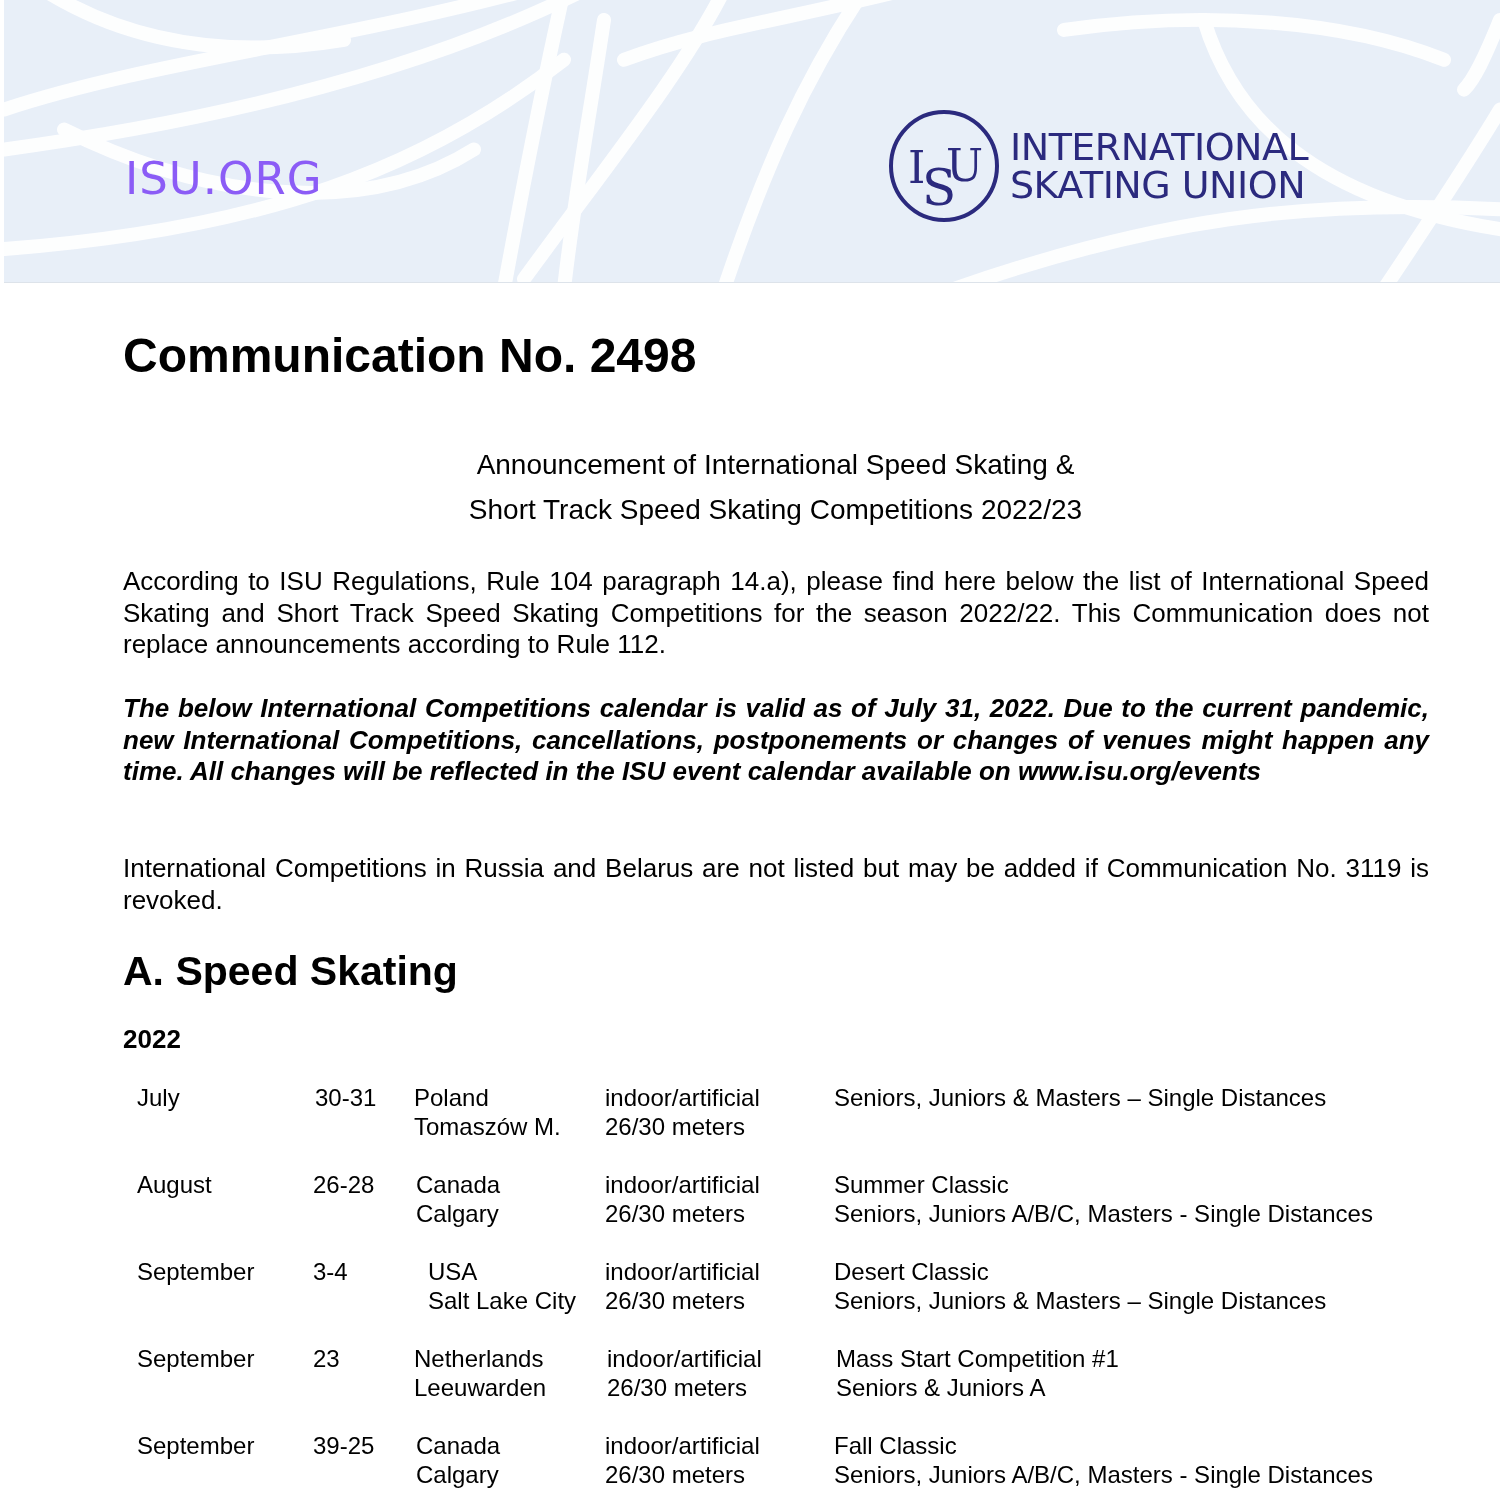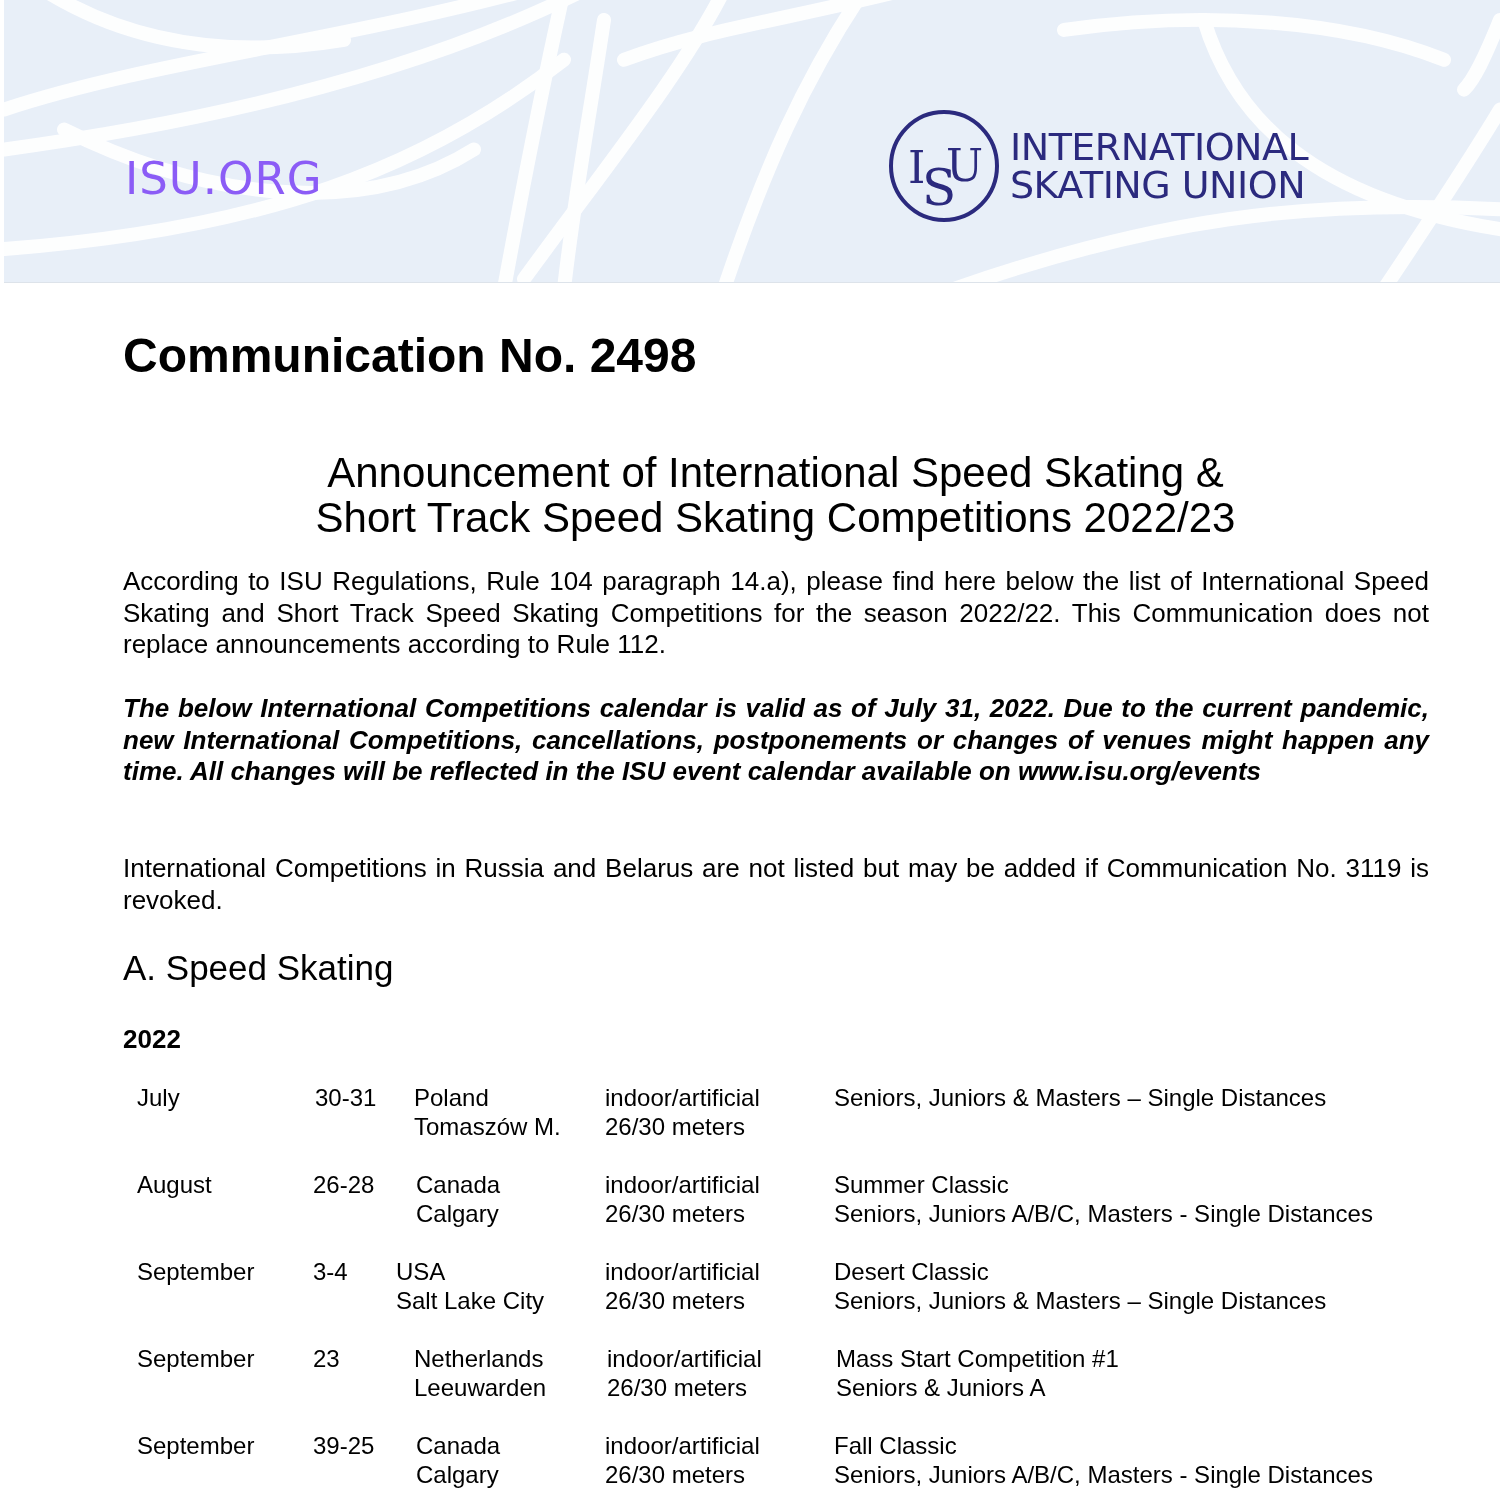--- a/index.html
+++ b/index.html
@@ -26,33 +26,33 @@
       font-weight: normal; font-size: 38px; line-height: 38px; letter-spacing: -0.5px;
     }
     .logo-text div { white-space: nowrap; }
 
     .title {
       position: absolute; left: 123px; top: 330px;
       font-size: 48px; font-weight: bold; line-height: 1.1;
     }
     .subtitle {
       position: absolute; left: 123px; top: 442px; width: 1305px;
-      text-align: center; font-size: 42px; line-height: 45px; margin-top: 8px;
+      text-align: center; font-size: 28px; line-height: 45px;
     }
     .para {
       position: absolute; left: 123px; width: 1306px;
       font-size: 26px; line-height: 31.5px; text-align: justify;
     }
     .para.p1 { top: 566px; }
     .para.p2 { top: 693px; font-weight: bold; font-style: italic; }
     .para.p3 { top: 853px; }
 
     .section-heading {
       position: absolute; left: 123px; top: 948px;
-      font-size: 35px; font-weight: normal;
+      font-size: 41px; font-weight: bold;
     }
     .year-heading {
       position: absolute; left: 123px; top: 1024px;
       font-size: 26px; font-weight: bold;
     }
 
     .events { position: absolute; left: 0; top: 1083px; width: 1500px; }
     .event { position: relative; height: 87px; font-size: 24px; line-height: 29px; }
     .event .col { position: absolute; top: 0; white-space: nowrap; }
     .col.month { left: 137px; }
@@ -146,21 +146,21 @@
     </div>
     <div class="col comp">
       <div>Summer Classic</div>
       <div>Seniors, Juniors A/B/C, Masters - Single Distances</div>
     </div>
   </div>
 
   <div class="event">
     <div class="col month">September</div>
     <div class="col days" style="left:313px">3-4</div>
-    <div class="col venue" style="left:396px">
+    <div class="col venue" style="left:428px">
       <div>USA</div>
       <div>Salt Lake City</div>
     </div>
     <div class="col rink">
       <div>indoor/artificial</div>
       <div>26/30 meters</div>
     </div>
     <div class="col comp">
       <div>Desert Classic</div>
       <div>Seniors, Juniors &amp; Masters – Single Distances</div>

